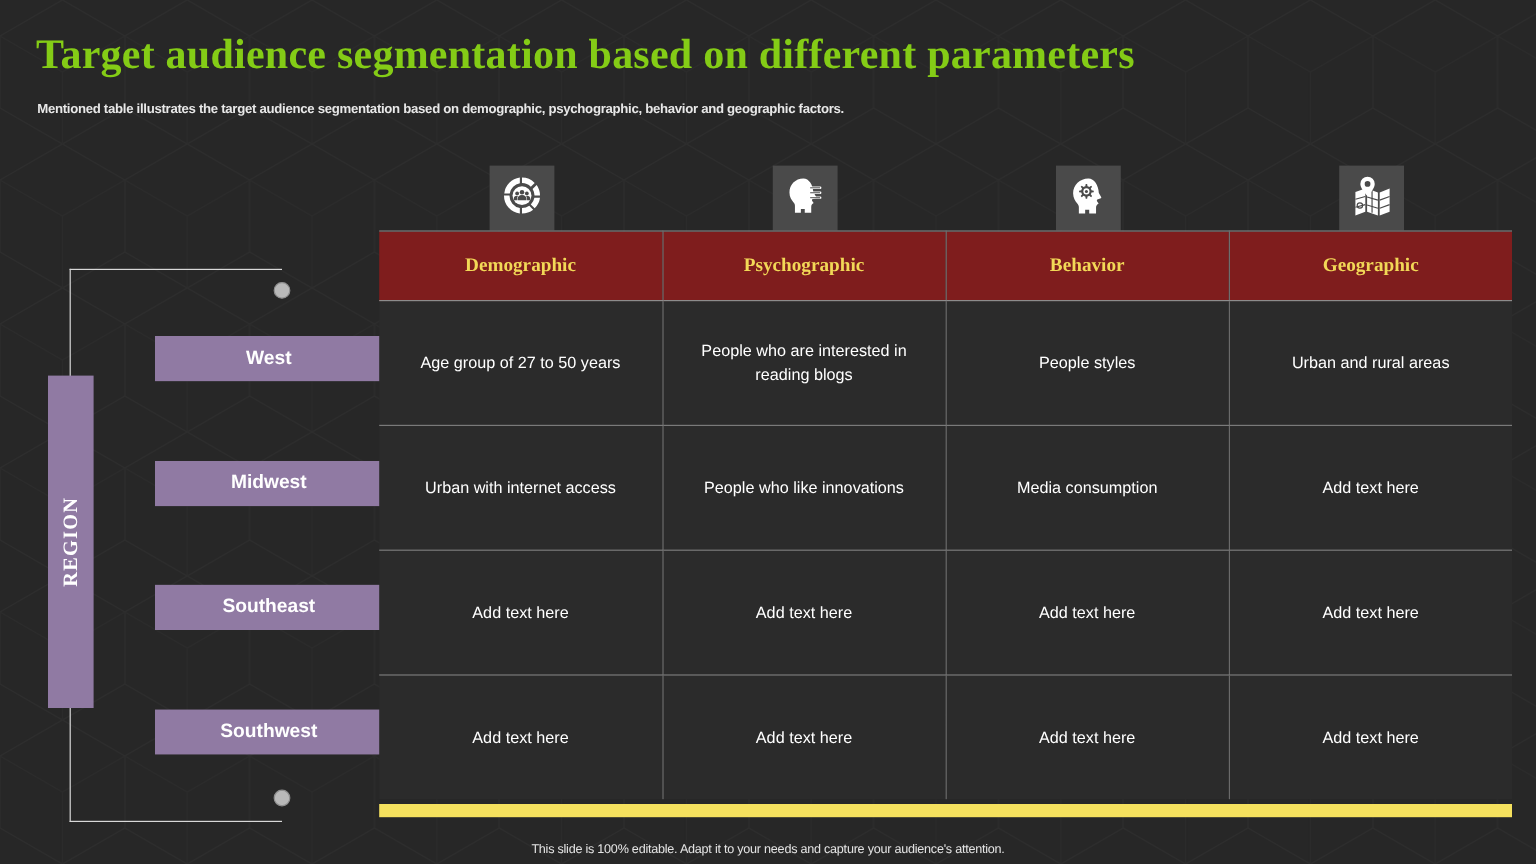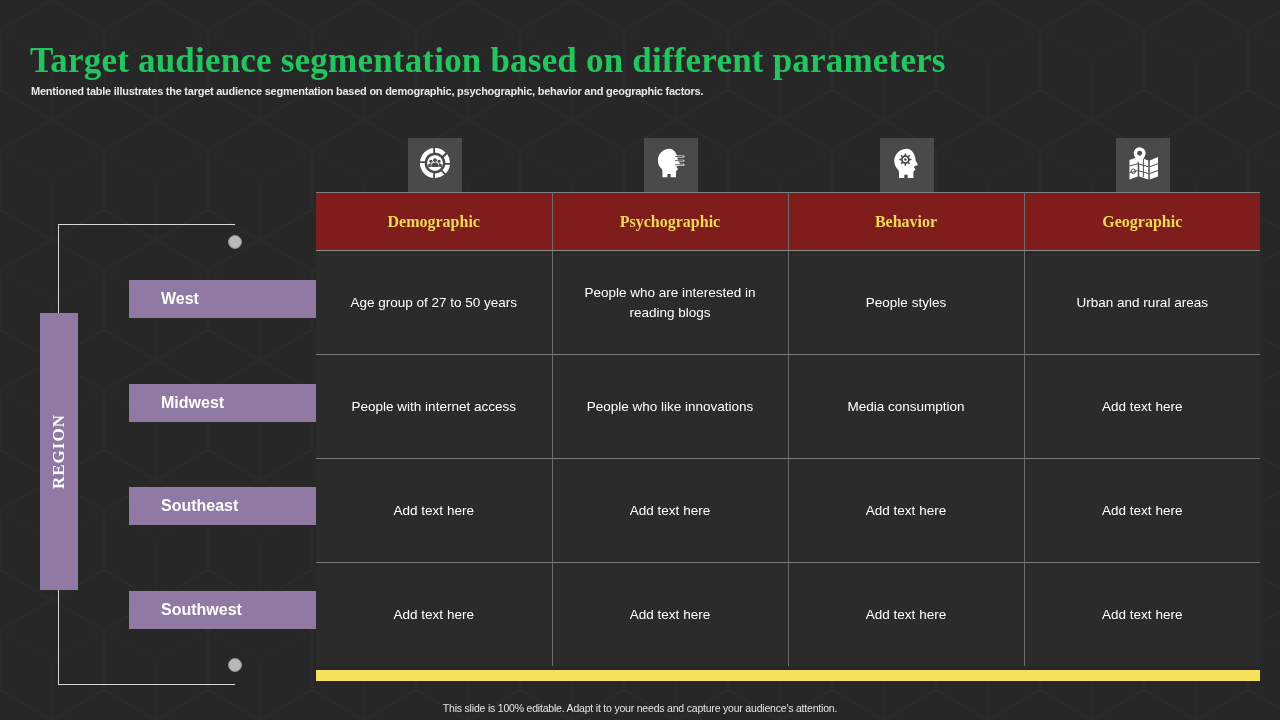--- a/index.html
+++ b/index.html
@@ -20,25 +20,25 @@
     position: absolute;
     inset: 0;
     opacity: 0.55;
     pointer-events: none;
   }
 
   
   #title {
     position: absolute;
     left: 30px;
-    top: 41px;
+    top: 26px;
     font-family: "Liberation Serif", serif;
     font-size: 35px;
     font-weight: bold;
-    color: #22c55e;
+    color: #84cc16;
     letter-spacing: 0.2px;
     white-space: nowrap;
   }
   #subtitle {
     position: absolute;
     left: 31px;
     top: 85px;
     font-size: 11px;
     color: #e8e8e8;
     letter-spacing: -0.25px;
@@ -182,25 +182,24 @@
     width: 221px;
     height: 38px;
     background: #907aa3;
     clip-path: polygon(0 0, 86% 0, 100% 50%, 86% 100%, 0 100%);
     display: flex;
     align-items: center;
   }
   .region-arrow span {
     display: block;
     width: 190px;
-    text-align: left;
+    text-align: center;
     color: #ffffff;
     font-size: 16px;
     font-weight: bold;
-    margin-left: 32px;
   }
 </style>
 </head>
 <body>
 
 <div id="slide">
 
   <svg id="hex-bg" viewBox="0 0 1280 720" preserveAspectRatio="none">
     <defs>
       <pattern id="hexpat" width="104" height="120" patternUnits="userSpaceOnUse">
@@ -326,21 +325,21 @@
       </tr>
     </thead>
     <tbody>
       <tr>
         <td>Age group of 27 to 50 years</td>
         <td>People who are interested in reading blogs</td>
         <td>People styles</td>
         <td>Urban and rural areas</td>
       </tr>
       <tr>
-        <td>People with internet access</td>
+        <td>Urban with internet access</td>
         <td>People who like innovations</td>
         <td>Media consumption</td>
         <td>Add text here</td>
       </tr>
       <tr>
         <td>Add text here</td>
         <td>Add text here</td>
         <td>Add text here</td>
         <td>Add text here</td>
       </tr>

